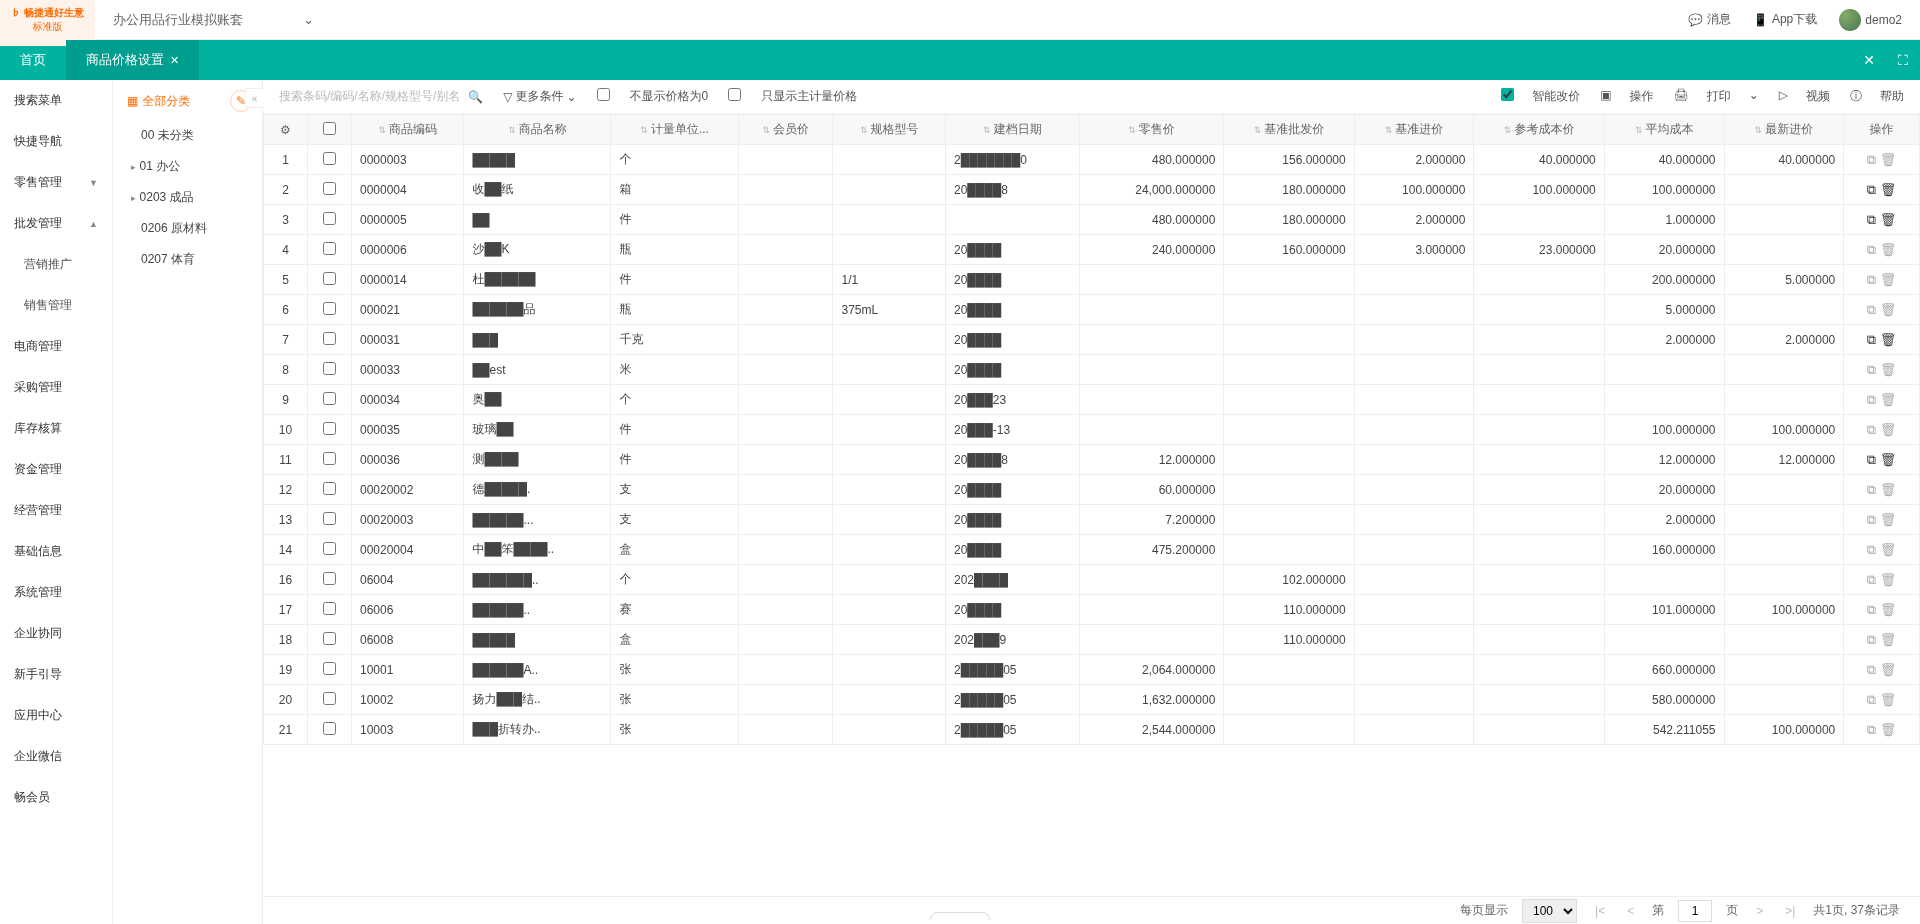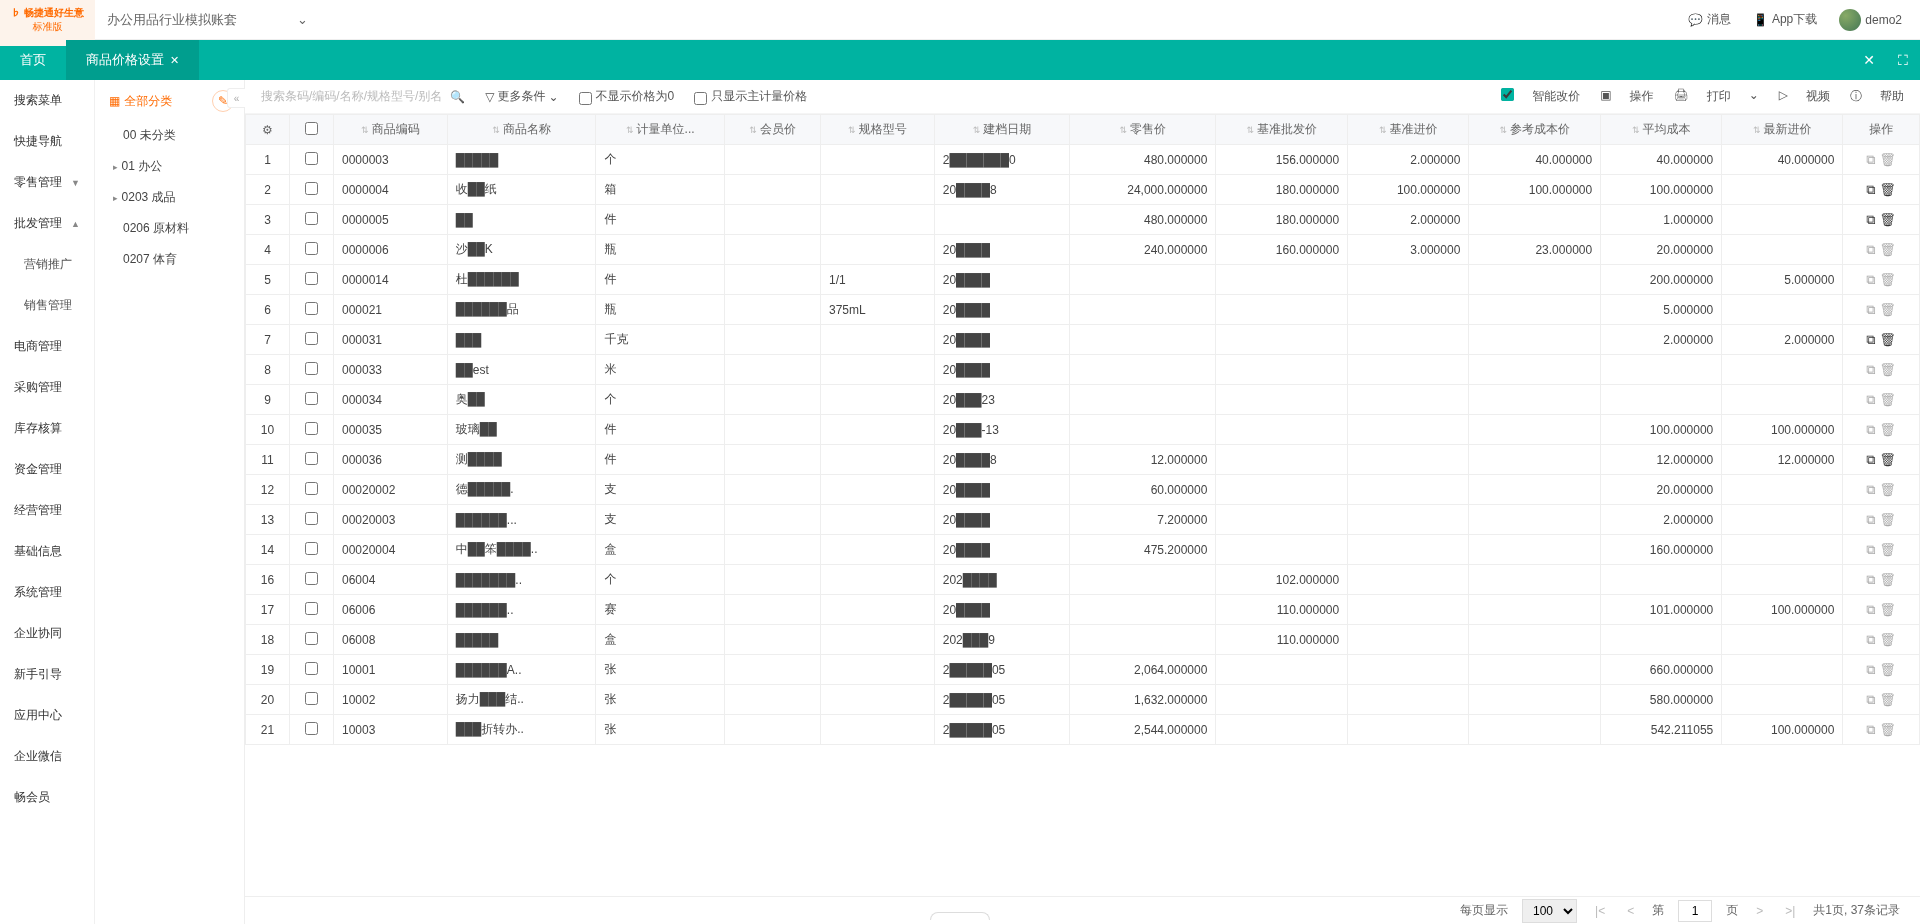--- a/index.html
+++ b/index.html
@@ -2,53 +2,53 @@
 <html><head>
 <meta charset="utf-8">
 <style>
 * { margin: 0; padding: 0; box-sizing: border-box; font-family: "Microsoft YaHei", Arial, sans-serif; }
 body { background: #fff; font-size: 12px; color: #333; overflow: hidden; }
 
 .top-header { display: flex; align-items: center; height: 40px; border-bottom: 1px solid #eee; }
 .logo-box { width: 95px; height: 52px; background: #fdf3eb; display: flex; flex-direction: column; align-items: center; justify-content: center; color: #ff6a00; font-size: 10px; }
 .logo-box .logo-top { font-weight: bold; }
 .logo-box .logo-bottom { color: #ff6a00; }
-.account-select { margin-left: 12px; color: #666; font-size: 13px; display: flex; align-items: center; gap: 60px; }
+.account-select { margin-left: 18px; color: #666; font-size: 13px; display: flex; align-items: center; gap: 60px; }
 .top-right { margin-left: auto; display: flex; align-items: center; gap: 22px; margin-right: 18px; color: #555; font-size: 12px; }
 .top-right .item { display: flex; align-items: center; gap: 4px; cursor: pointer; }
 .avatar { width: 22px; height: 22px; border-radius: 50%; background: radial-gradient(circle at 30% 30%, #8a6, #475); }
 
 .tab-bar { height: 40px; background: #00b3a1; display: flex; align-items: stretch; color: #fff; }
 .tab { padding: 0 20px; display: flex; align-items: center; font-size: 13px; cursor: pointer; position: relative; }
 .tab.active { background: #009e8e; }
 .tab .close-x { margin-left: 6px; font-size: 11px; }
 .tab-bar-right { margin-left: auto; display: flex; align-items: center; }
 .tab-bar-right .ico { width: 34px; display: flex; align-items: center; justify-content: center; cursor: pointer; font-size: 14px; }
 
 .main { display: flex; height: calc(100vh - 80px); }
-.left-nav { width: 95px; background: #fff; border-right: 1px solid #f0f0f0; overflow-y: auto; }
+.left-nav { width: 113px; background: #fff; border-right: 1px solid #f0f0f0; overflow-y: auto; }
 .left-nav .nav-item { padding: 12px 14px; font-size: 12px; color: #333; cursor: pointer; display: flex; align-items: center; justify-content: space-between; }
 .left-nav .nav-item.sub { padding-left: 24px; color: #555; }
 .left-nav .arrow { font-size: 9px; color: #888; }
 
 .content { flex: 1; display: flex; }
 
 .cat-panel { width: 150px; border-right: 1px solid #eee; padding: 10px 0 0 0; position: relative; }
 .cat-header { display:flex; align-items:center; justify-content:space-between; padding: 0 10px 8px 14px; color:#ff6a00; font-size:12px; }
 .cat-header .edit-ico { width:22px; height:22px; border:1px solid #ffd0b0; border-radius:50%; display:flex; align-items:center; justify-content:center; color:#ff6a00; }
 .cat-item { padding: 7px 12px 7px 28px; font-size: 12px; color: #444; cursor: pointer; display:flex; align-items:center; }
 .cat-item.has-children::before { content: "▸"; position: relative; left:-10px; margin-right:-6px; font-size:9px; color:#888;}
 .collapse-handle { position:absolute; right:-1px; top:8px; width:18px; height:20px; border:1px solid #eee; border-right:none; border-radius:3px 0 0 3px; display:flex; align-items:center; justify-content:center; font-size:10px; color:#aaa; cursor:pointer; background:#fff;}
 
 .table-area { flex:1; display:flex; flex-direction:column; }
 .toolbar-row { display:flex; align-items:center; padding: 8px 16px; gap:20px; border-bottom:1px solid #f5f5f5; }
 .search-box { color:#bbb; display:flex; align-items:center; gap:8px; min-width:180px; }
 .search-box .mag { color:#ff6a00; }
 .filter-link { color:#555; cursor:pointer; display:flex; align-items:center; gap:3px;}
-.chk-wrap { display:flex; align-items:flex-end; gap:4px; color:#555;}
+.chk-wrap { display:flex; align-items:flex-start; gap:20px; color:#555;}
 .chk-wrap input { accent-color:#00b3a1; }
 .toolbar-right { margin-left:auto; display:flex; gap:20px; color:#555; }
 .toolbar-right .titem { display:flex; align-items:flex-start; gap:18px; cursor:pointer; }
 
 .tbl-wrap { flex:1; overflow:auto; }
 table { border-collapse: collapse; width: 100%; }
 th, td { border: 1px solid #eee; padding: 6px 8px; font-size: 12px; white-space: nowrap; }
 th { background: #f7f8fa; color: #666; font-weight: normal; position: sticky; top:0; }
 th .sort { color:#bbb; font-size:9px; margin-right:3px;}
 td { color:#444; }

